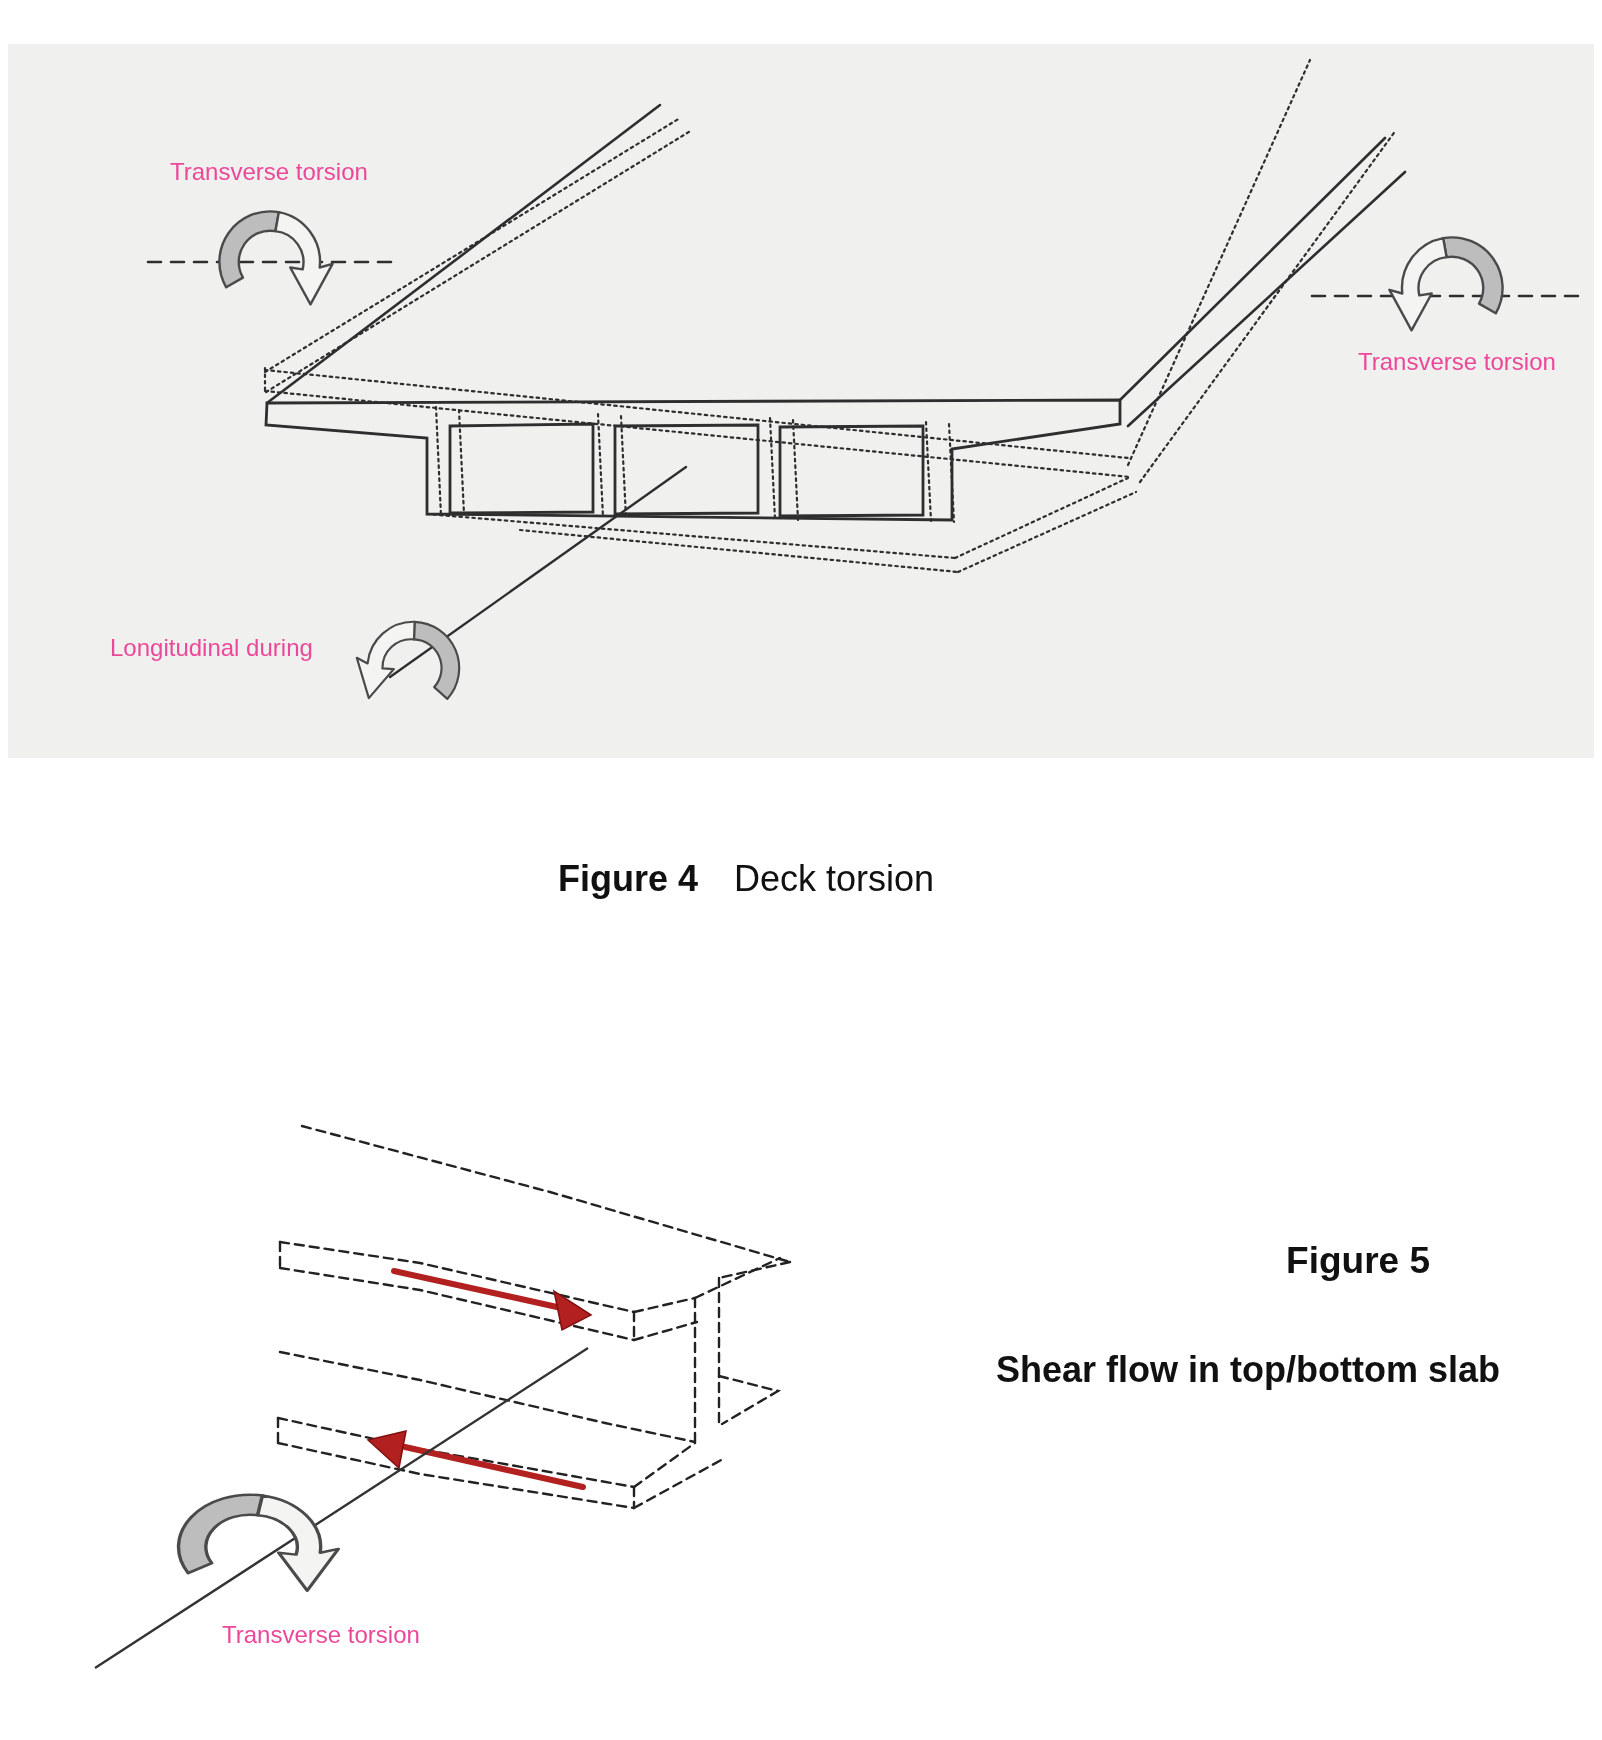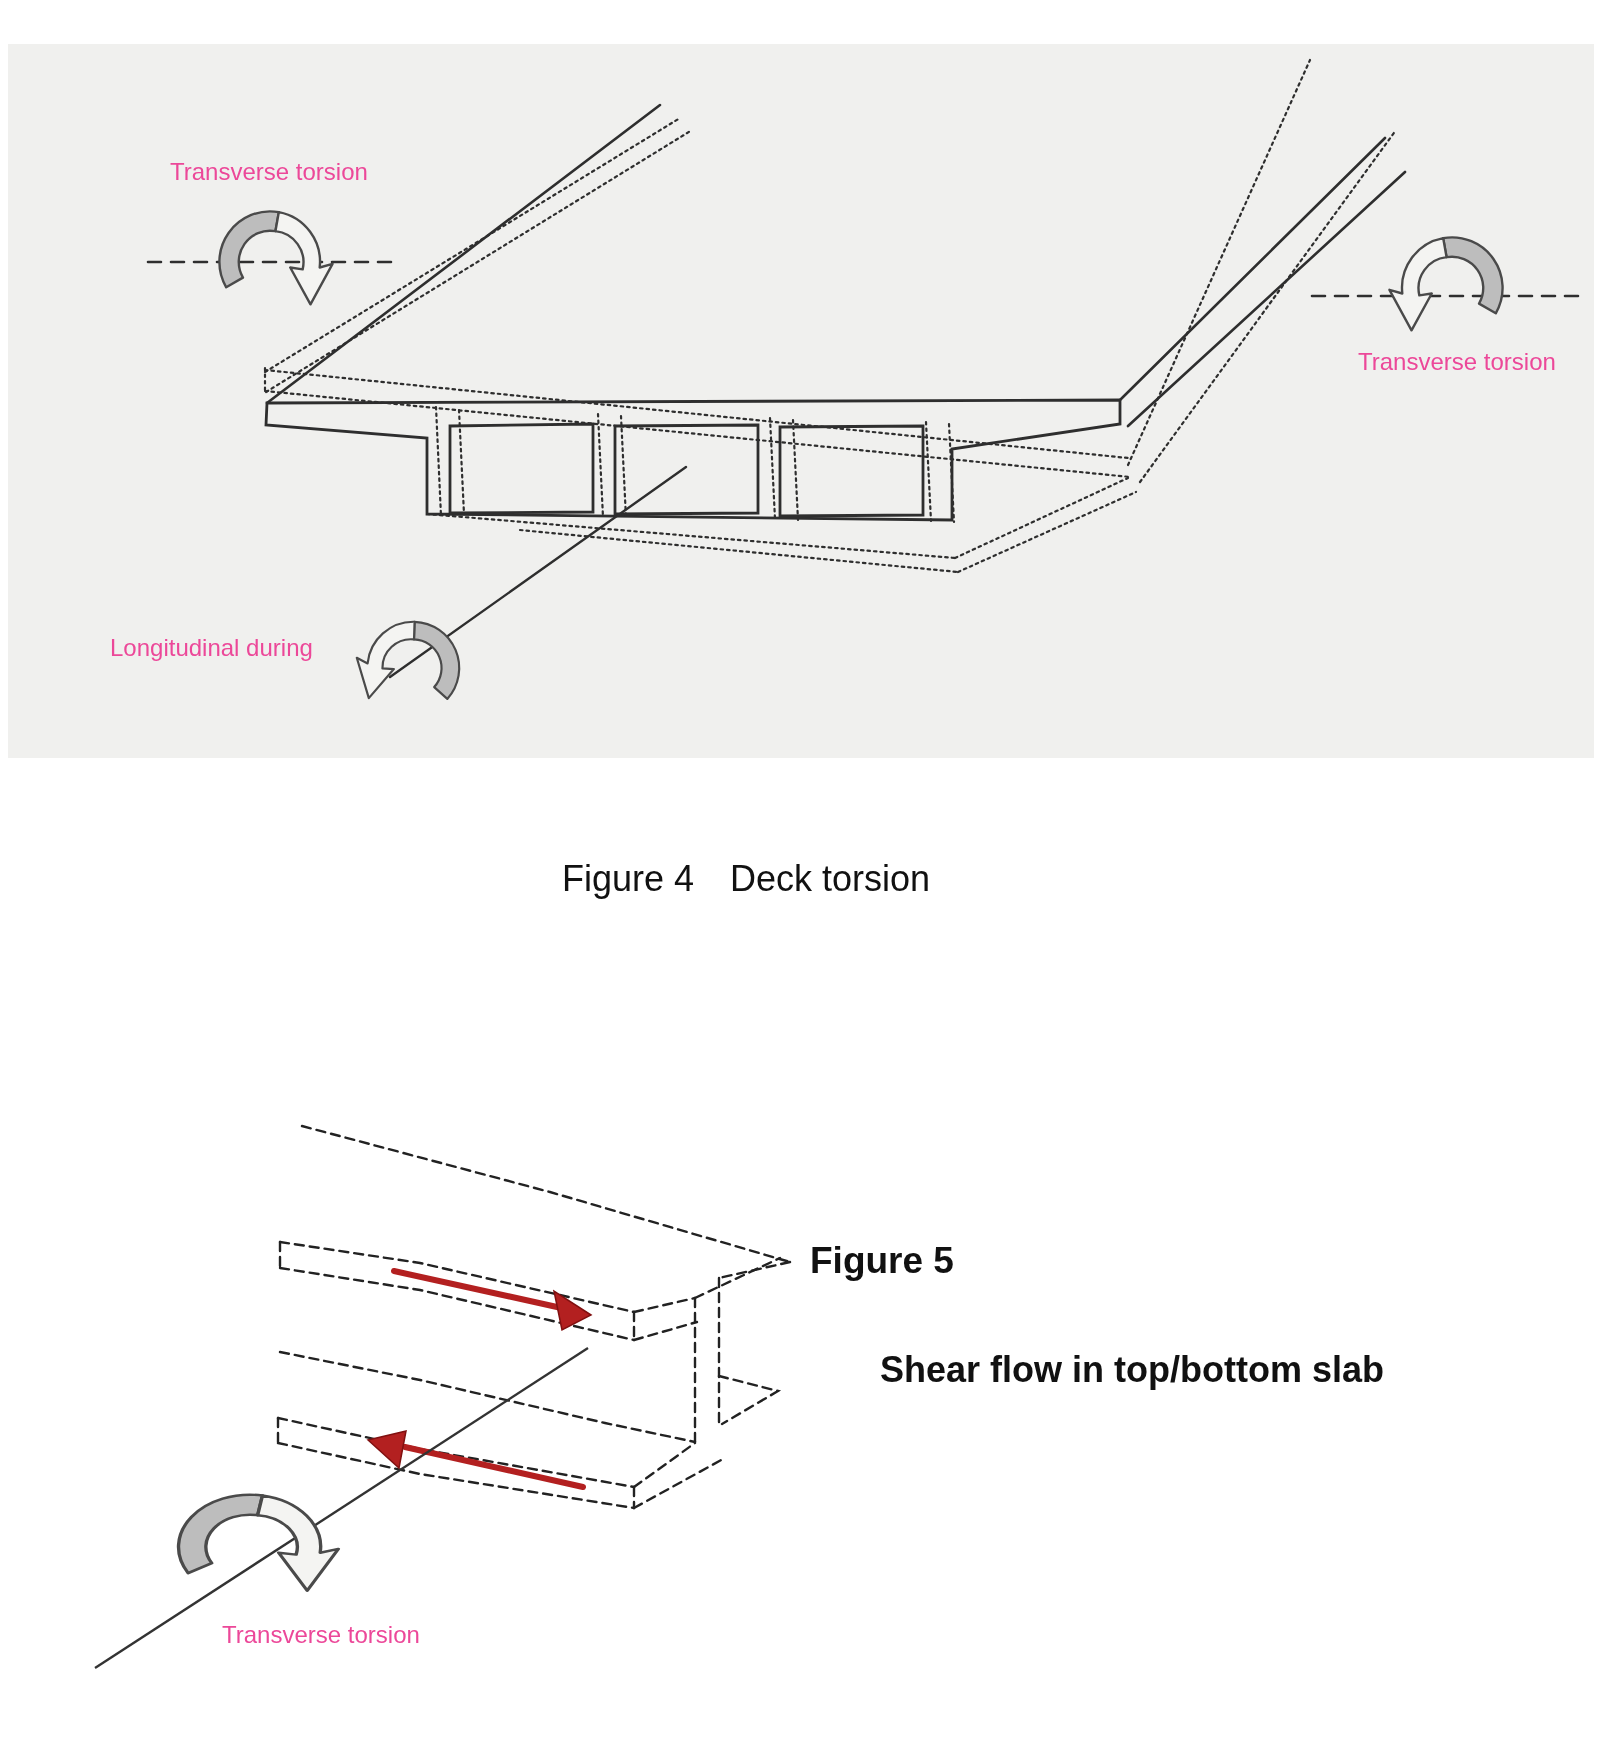--- a/index.html
+++ b/index.html
@@ -18,24 +18,24 @@
   .diagram-label{
     position:absolute;
     font-size:24px;color:#ec4899;letter-spacing:0px;white-space:nowrap;
   }
   .caption-row{
     position:absolute;left:0;top:858px;width:1602px;
     display:flex;justify-content:center;align-items:baseline;gap:36px;
     transform:translateX(-55px);
     font-size:36px;color:#111;
   }
-  .caption-number{font-weight:normal;}
+  .caption-number{font-weight:bold;}
   #fig5-textblock{
     position:absolute;left:880px;top:1240px;width:620px;
-    text-align:left;color:#111;
+    text-align:right;color:#111;
   }
   #fig5-heading{
     font-size:37px;font-weight:bold;transform:translateX(-70px);
   }
   #fig5-caption{
     margin-top:58px;font-size:36px;line-height:60px;font-weight:bold;
   }
 </style>
 </head>
 <body>

